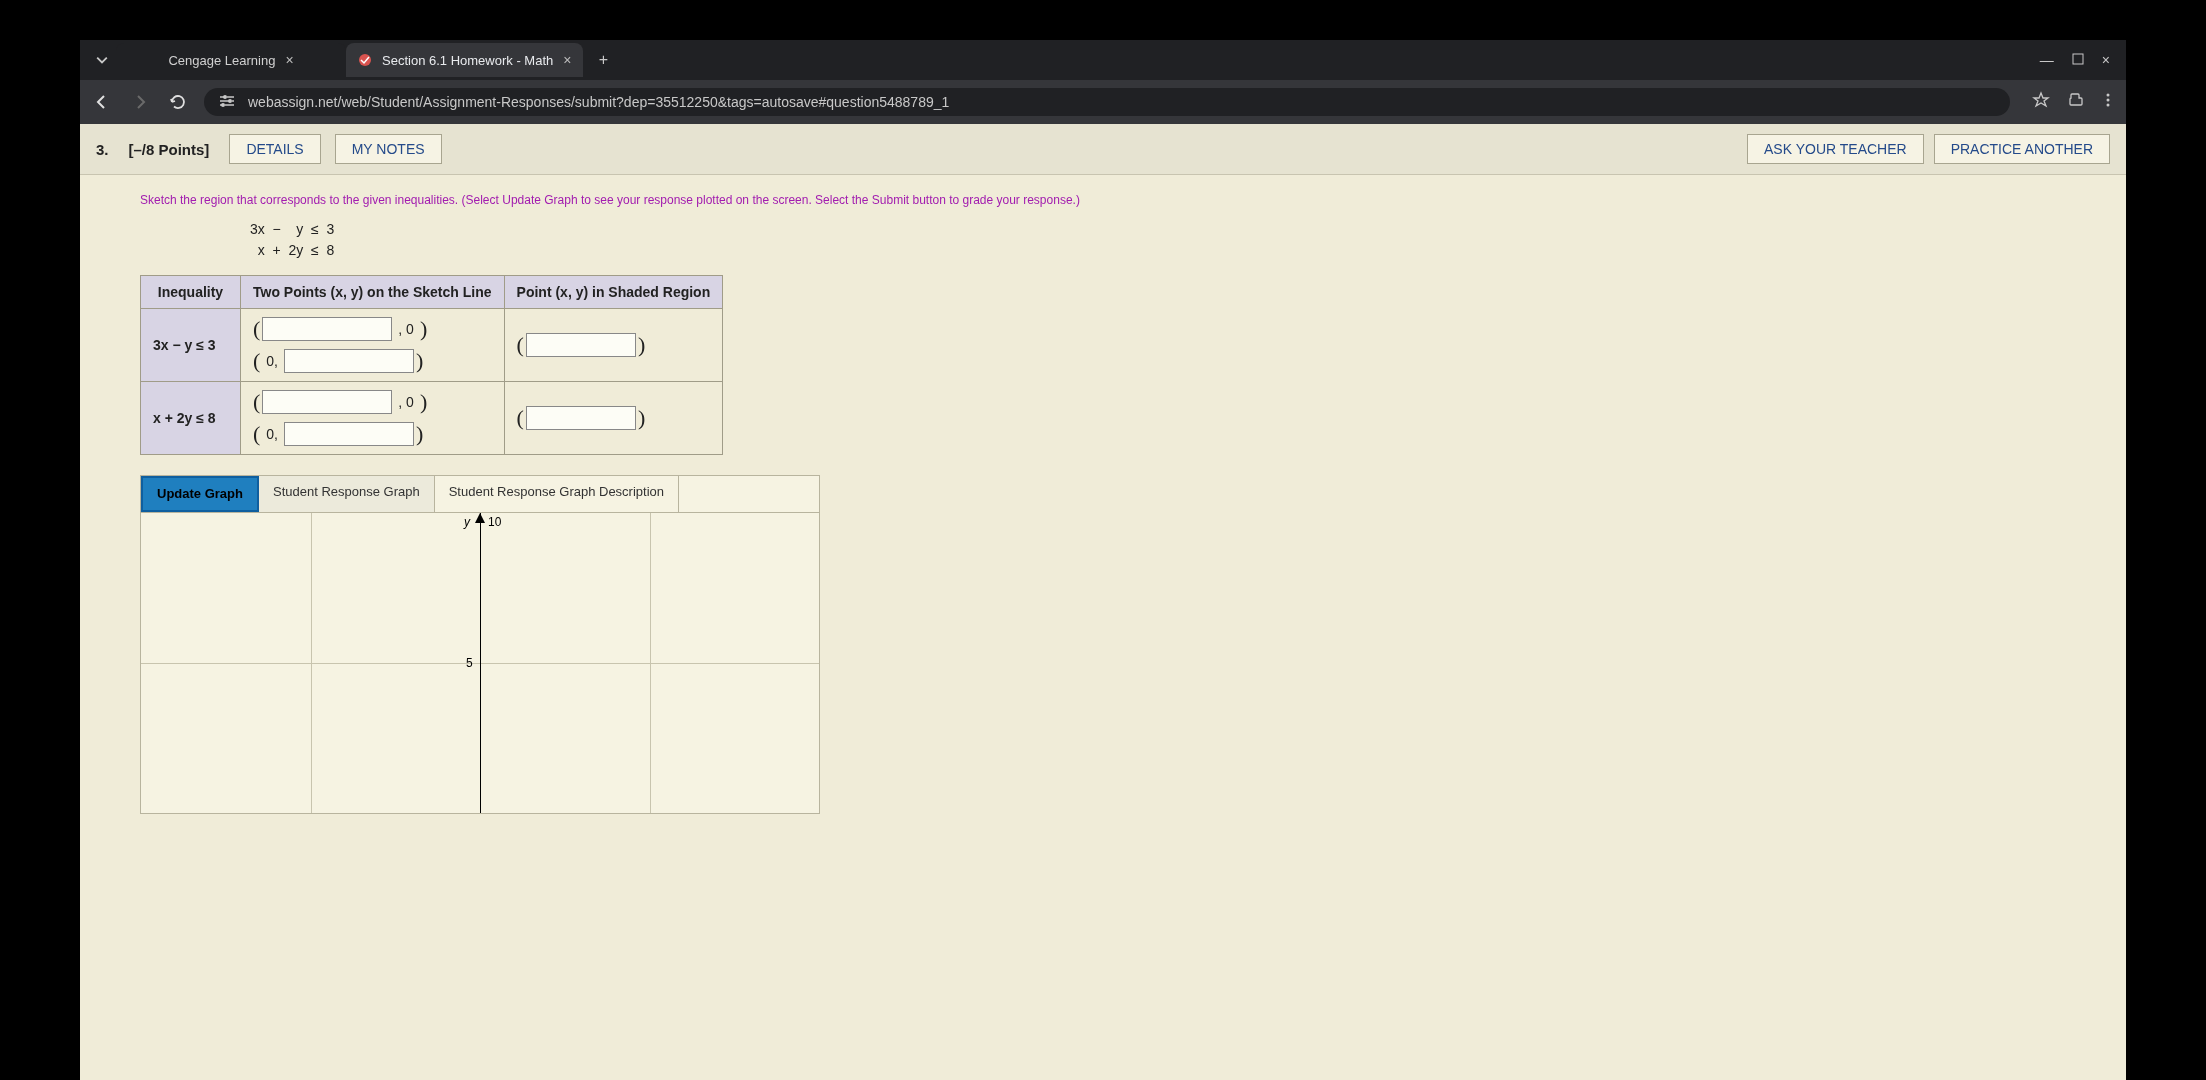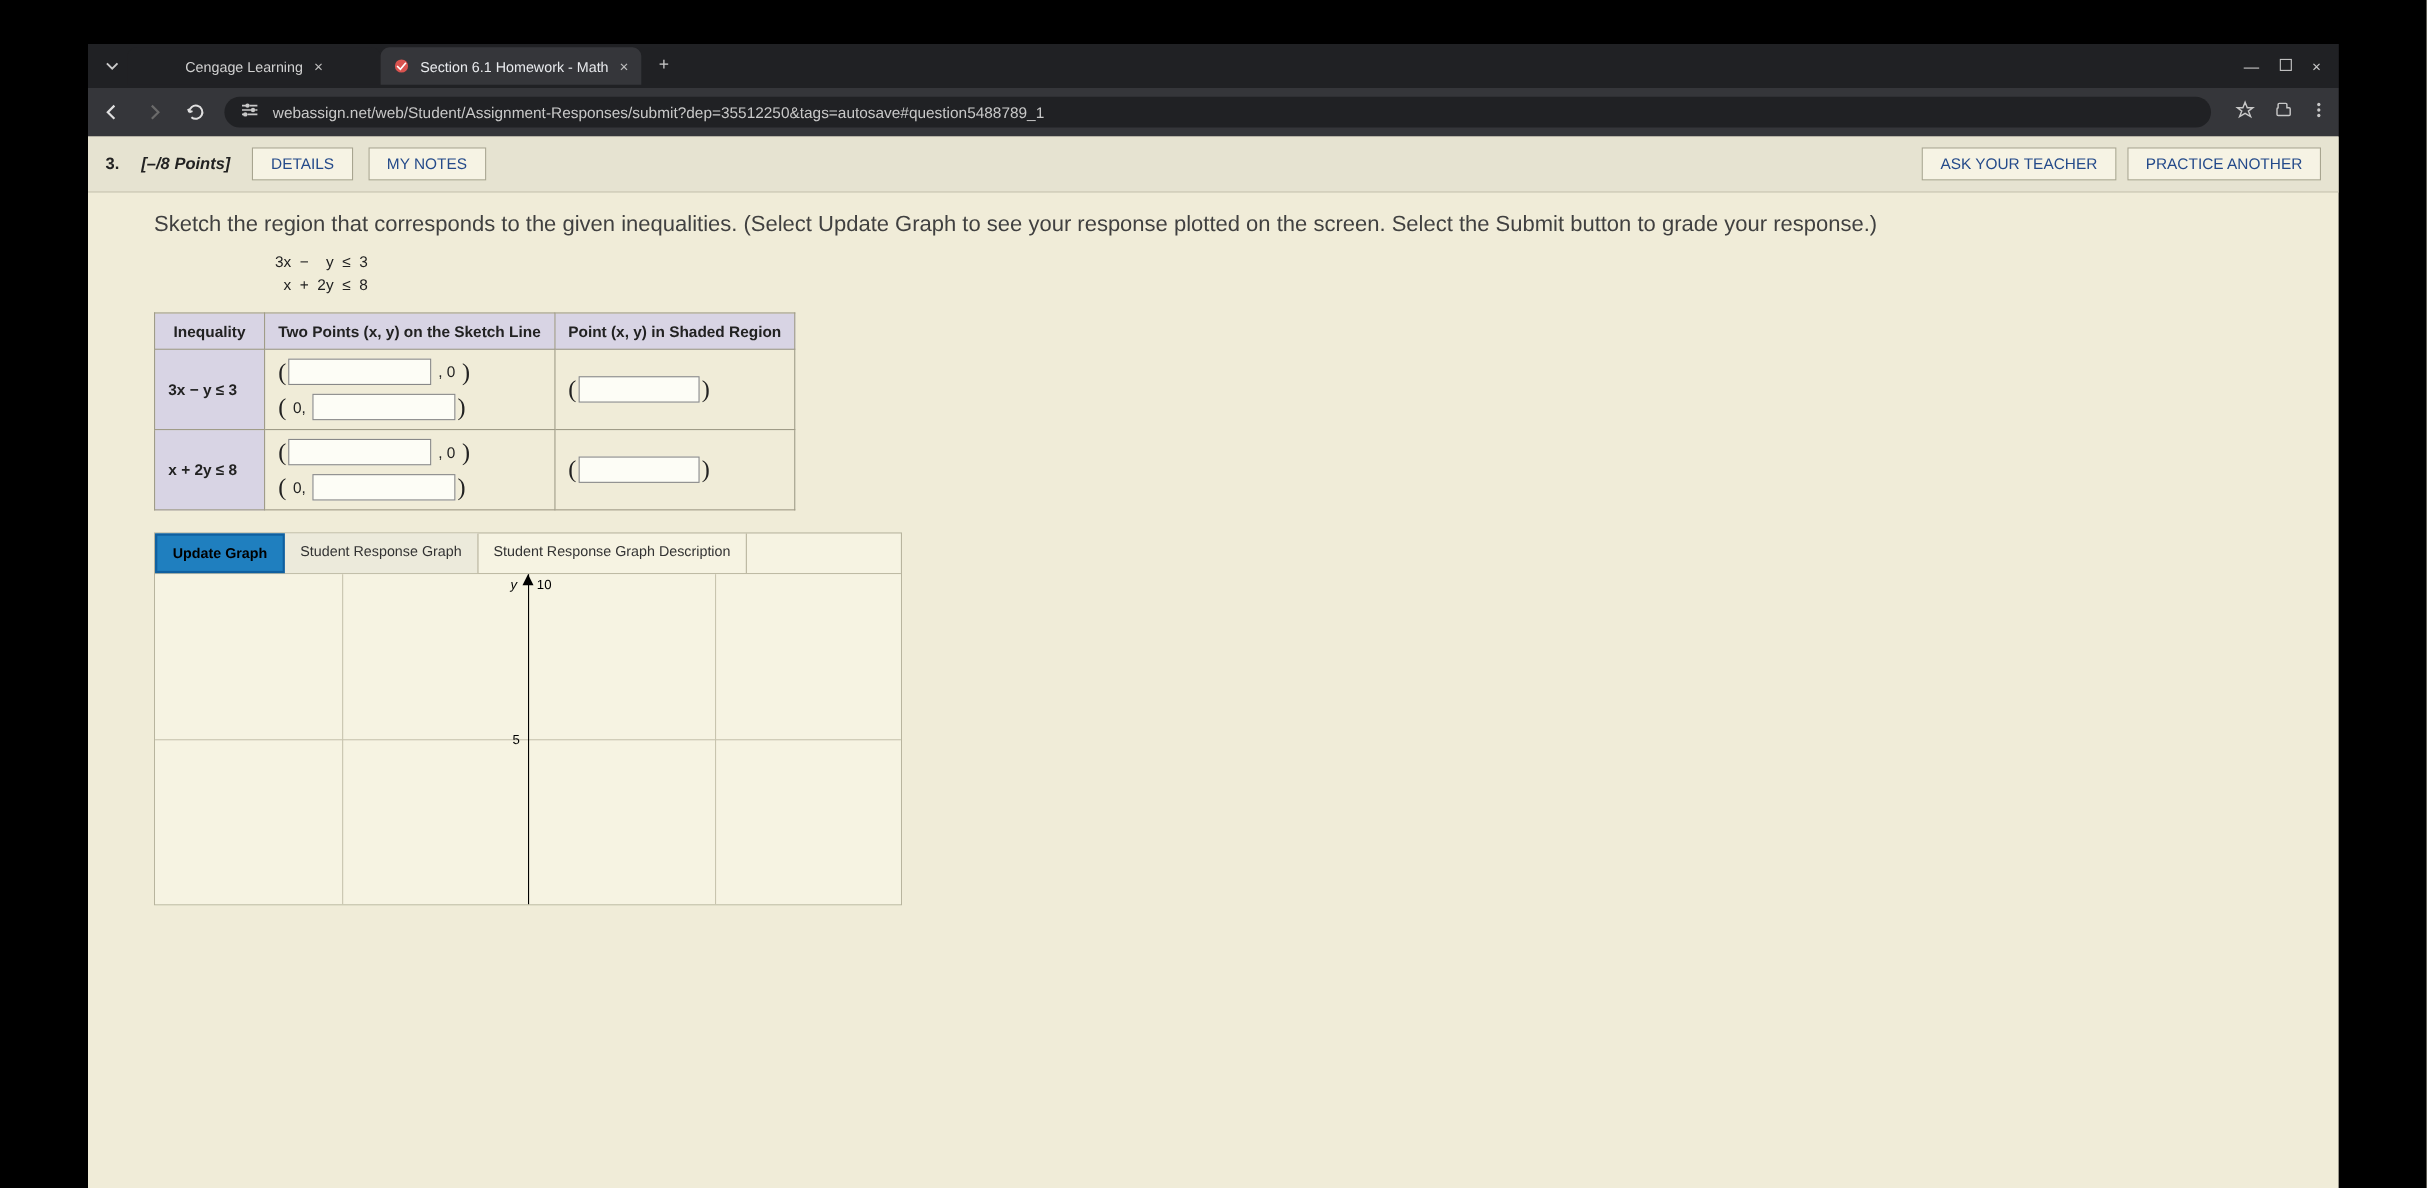--- a/index.html
+++ b/index.html
@@ -96,21 +96,21 @@
     color: #244a8a;
     padding: 6px 16px;
     font-size: 14px;
     cursor: pointer;
   }
   .header-right { margin-left:auto; display:flex; gap:10px;}
   .question-body {
     padding: 18px 60px 0 60px;
     color:#222;
   }
-  .instruction { font-size: 20px; color:#404040; margin-bottom: 12px;}
+  .instruction { font-size: 12px; color:#a21caf; margin-bottom: 12px;}
   .inequalities {
     font-family: Verdana, sans-serif;
     font-size: 14px;
     margin: 8px 0 14px 110px;
     line-height: 1.5;
     white-space: pre;
   }
   table.input-table {
     border-collapse: collapse;
     margin-bottom: 20px;
@@ -271,21 +271,21 @@
             <circle cx="8" cy="8" r="1.5" fill="#c8c8c8"></circle>
             <circle cx="8" cy="13" r="1.5" fill="#c8c8c8"></circle>
           </svg>
       </span>
     </div>
   </div>
 
   <div class="page">
     <div class="question-header">
       <span class="q-label">3.</span>
-      <span class="q-label" style="font-weight:bold;font-style:italic;">[–/8 Points]</span>
+      <span class="q-label" style="font-weight:bold;">[–/8 Points]</span>
       <button class="btn">DETAILS</button>
       <button class="btn">MY NOTES</button>
       <div class="header-right">
         <button class="btn">ASK YOUR TEACHER</button>
         <button class="btn">PRACTICE ANOTHER</button>
       </div>
     </div>
 
     <div class="question-body">
       <div class="instruction">Sketch the region that corresponds to the given inequalities. (Select Update Graph to see your response plotted on the screen. Select the Submit button to grade your response.)</div>

